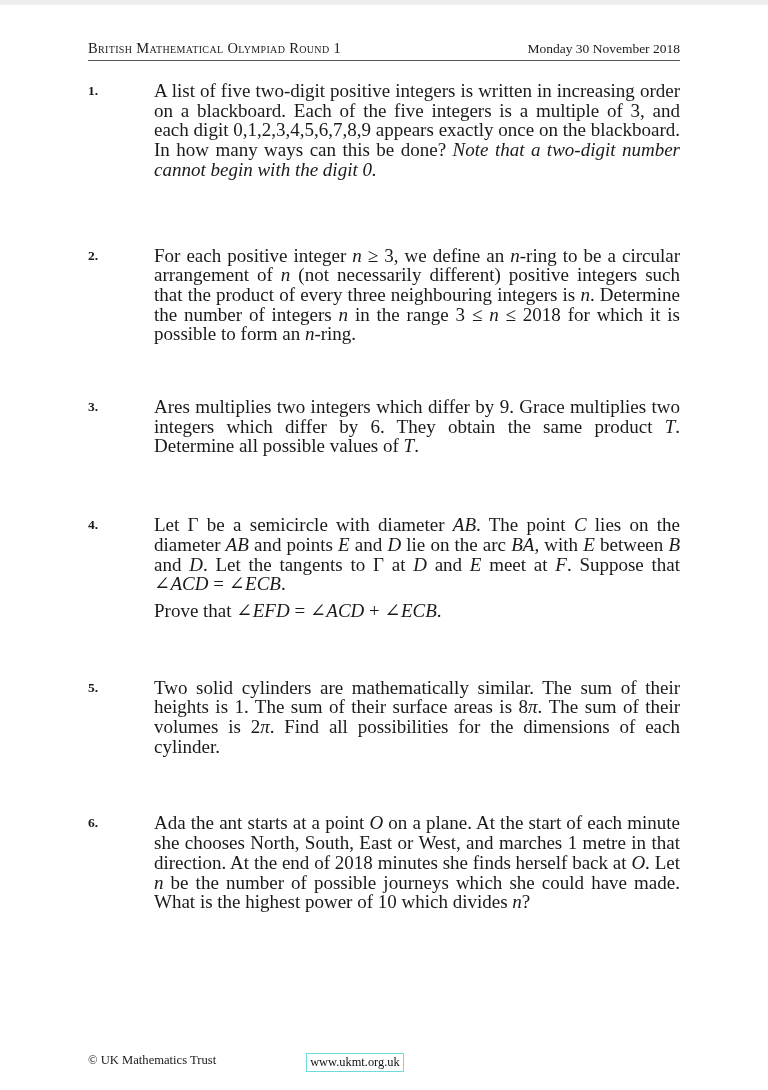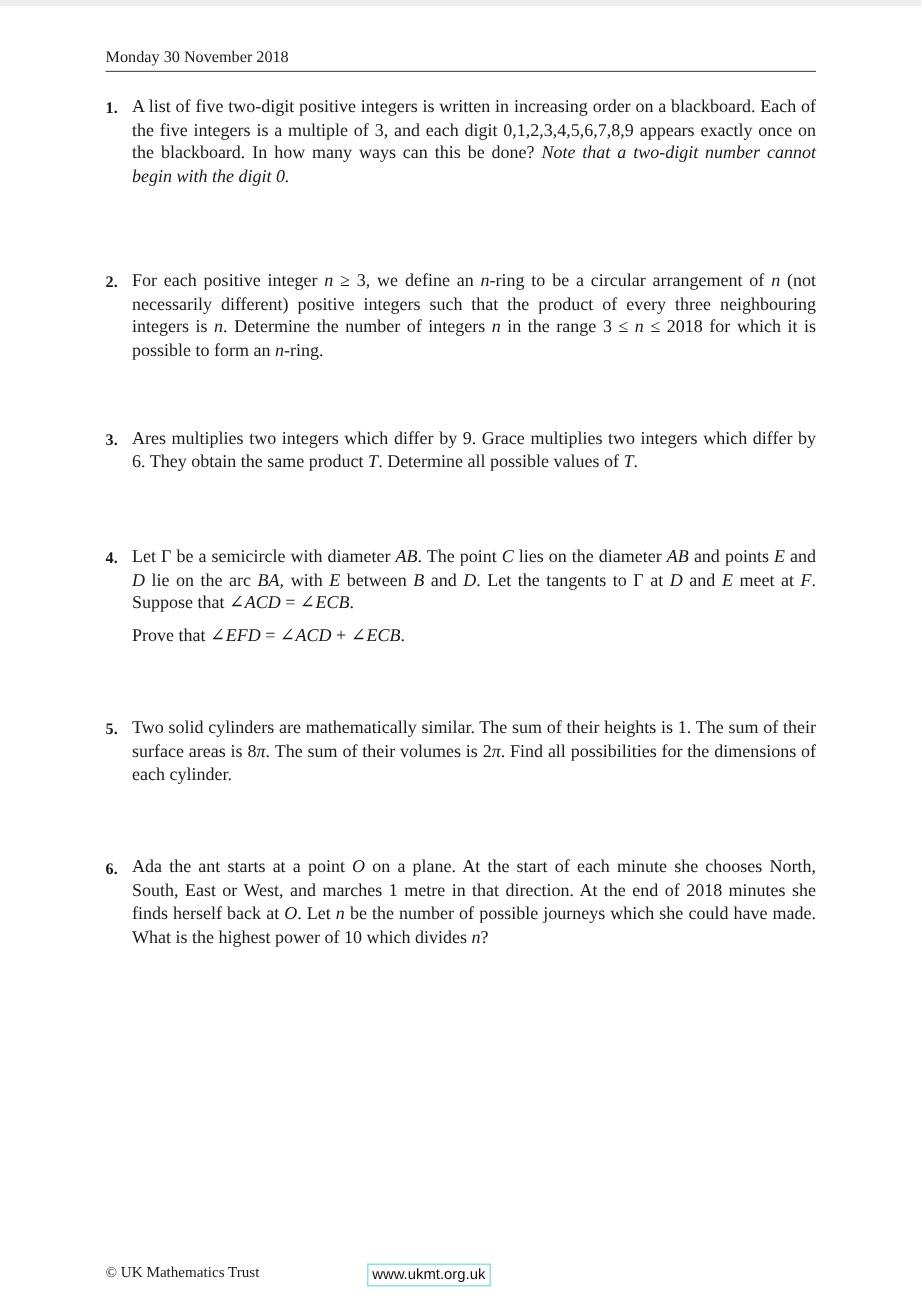--- a/index.html
+++ b/index.html
@@ -62,25 +62,26 @@
   .problem-number {
     flex: 0 0 22px;
     font-weight: bold;
     font-size: 13.5px;
     line-height: 19.7px;
     text-align: left;
     padding-top: 0;
   }
   .problem-body {
     flex: 1 1 auto;
-    font-size: 15px;
+    font-size: 19px;
     line-height: 19.7px;
     text-align: justify;
     text-justify: inter-word;
     hyphens: none;
+    margin-left: 44px;
   }
   .problem-body p {
     margin: 0;
   }
   .problem-body p + p {
     margin-top: 7px;
   }
   i, .mv {
     font-style: italic;
   }
@@ -122,20 +123,21 @@
 </head>
 <body>
 
 <div class="page">
 
   <div class="top-strip"></div>
 
   <div class="content">
 
     <div class="doc-header">
+      <div class="header-title">British Mathematical Olympiad Round 1</div>
       <div class="header-date">Monday 30 November 2018</div>
     </div>
 
     <div class="problem-list">
 
       <div class="problem">
         <div class="problem-number">1.</div>
         <div class="problem-body">
           <p>A list of five two-digit positive integers is written in increasing order on a blackboard. Each of the five integers is a multiple of 3, and each digit 0,1,2,3,4,5,6,7,8,9 appears exactly once on the blackboard. In how many ways can this be done? <i>Note that a two-digit number cannot begin with the digit 0.</i></p>
         </div>
@@ -185,16 +187,16 @@
         <div class="problem-body">
           <p>Ada the ant starts at a point <i>O</i> on a plane. At the start of each minute she chooses North, South, East or West, and marches 1 metre in that direction. At the end of 2018 minutes she finds herself back at <i>O</i>. Let <i>n</i> be the number of possible journeys which she could have made. What is the highest power of 10 which divides <i>n</i>?</p>
         </div>
       </div>
 
     </div>
   </div>
 
   <div class="doc-footer">
     <span class="copyright">© UK Mathematics Trust</span>
-    <a class="url-box" href="#" style="border-color: rgb(111, 220, 220);">www.ukmt.org.uk</a>
+    <a class="url-box" href="#" style="border-color: rgb(111, 220, 220); font-family: Liberation Serif, serif;">www.ukmt.org.uk</a>
   </div>
 
 </div>
 
 </body></html>

